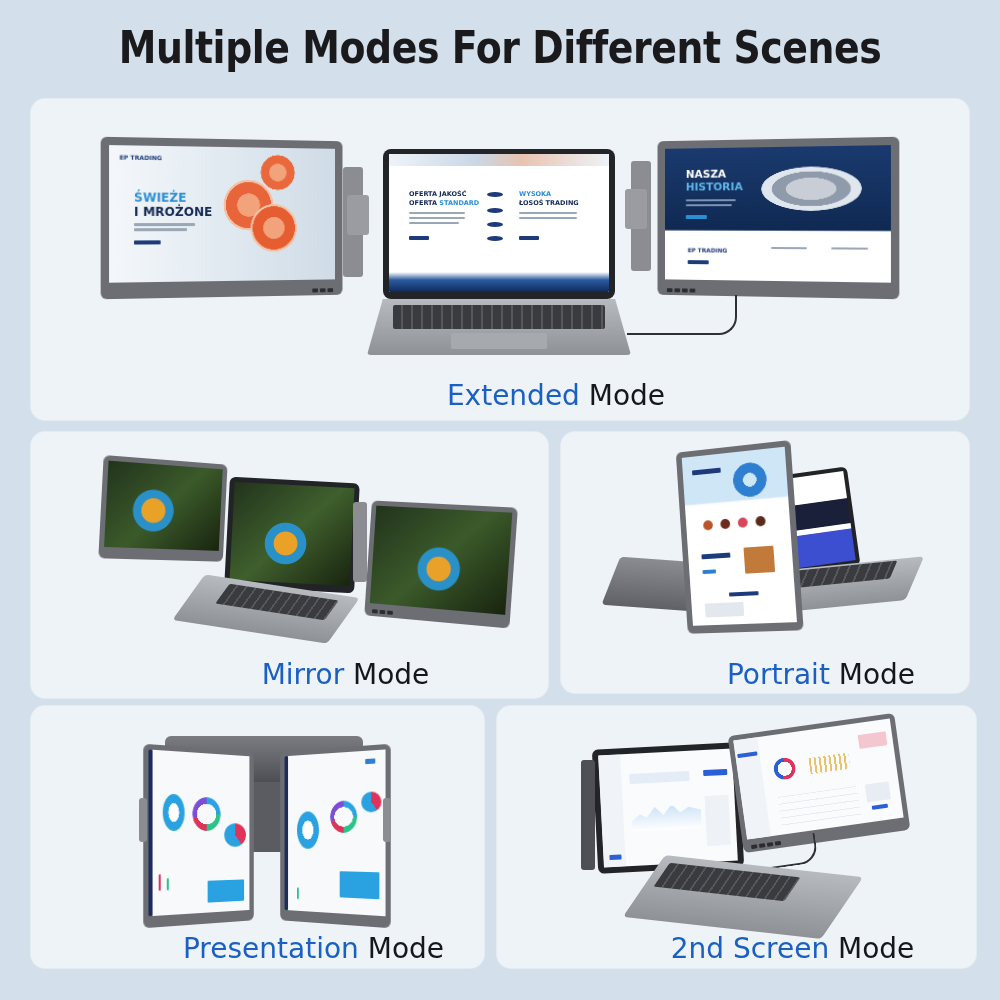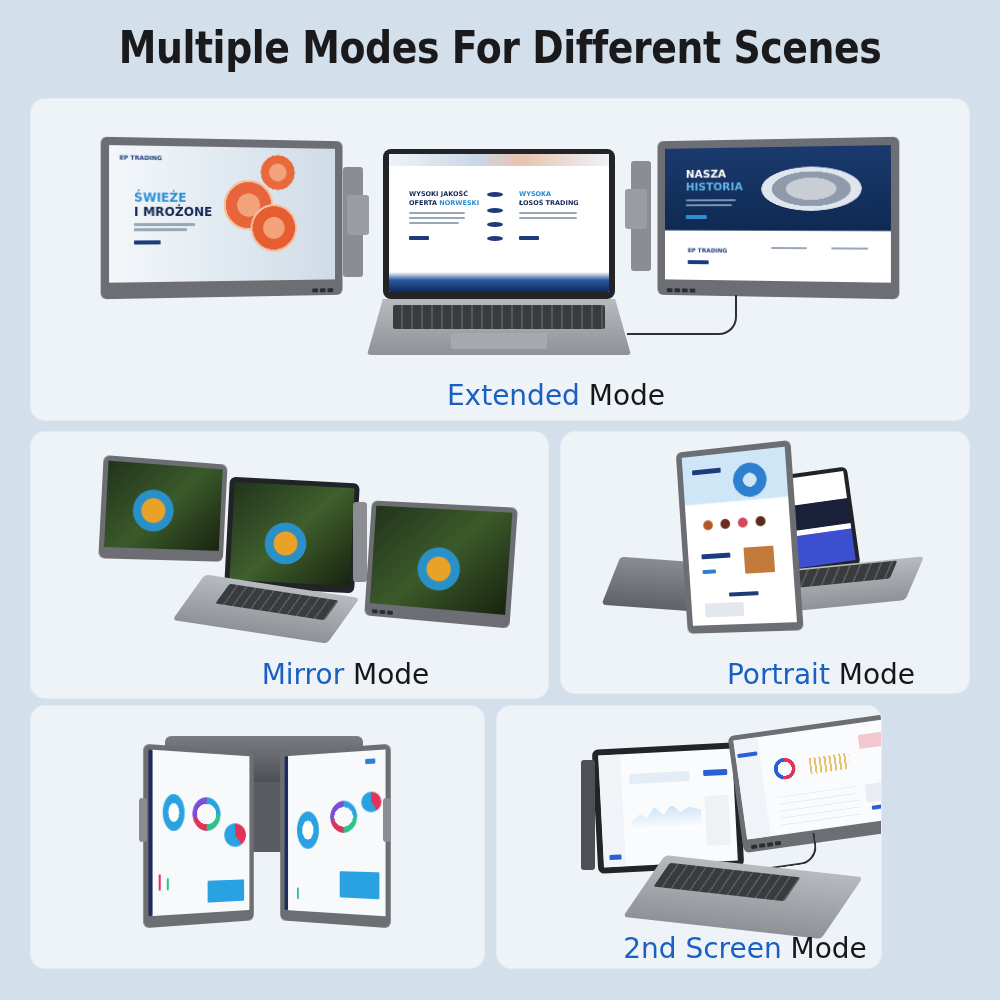--- a/index.html
+++ b/index.html
@@ -69,22 +69,22 @@
         <i></i>
       </div>
   </div>
 
   <div class="hinge" style="left:312px; top:68px; width:20px; height:110px;"></div>
   <div class="hinge" style="left:316px; top:96px; width:22px; height:40px; background:#9a9ca1;"></div>
 
   <div class="bezel" style="left:352px; top:50px; width:232px; height:150px; background:#232427; border-radius:8px;">
     <div class="screen" style="left:6px; top:5px; width:220px; height:138px; background:#fff;">
       <div class="bar" style="left:0; top:0; width:220px; height:12px; background: linear-gradient(90deg,#eef3f8,#c9d7e6 40%,#e8c3b0 60%,#eef3f8);"></div>
-      <div class="txt" style="left:20px; top:36px; font-size:6.5px; color:#142a55;">WYSOKI JAKOŚĆ</div>
-      <div class="txt" style="left:20px; top:45px; font-size:6.5px; color:#142a55;"><span>OFERTA </span><span style="color:#2b8fd6">NORWESKI</span></div>
+      <div class="txt" style="left:20px; top:36px; font-size:6.5px; color:#142a55;">OFERTA JAKOŚĆ</div>
+      <div class="txt" style="left:20px; top:45px; font-size:6.5px; color:#142a55;"><span>OFERTA </span><span style="color:#2b8fd6">STANDARD</span></div>
       <div class="bar" style="left:20px; top:58px; width:56px; height:2px; background:#9aa7b6;"></div>
       <div class="bar" style="left:20px; top:63px; width:56px; height:2px; background:#9aa7b6;"></div>
       <div class="bar" style="left:20px; top:68px; width:50px; height:2px; background:#9aa7b6;"></div>
       <div class="bar" style="left:20px; top:82px; width:20px; height:4px; background:#1d3a7a;"></div>
       <div class="bar" style="left:98px; top:38px; width:16px; height:5px; background:#1d3a7a; border-radius:50%;"></div>
       <div class="bar" style="left:98px; top:54px; width:16px; height:5px; background:#1d3a7a; border-radius:50%;"></div>
       <div class="bar" style="left:98px; top:68px; width:16px; height:5px; background:#1d3a7a; border-radius:50%;"></div>
       <div class="bar" style="left:98px; top:82px; width:16px; height:5px; background:#1d3a7a; border-radius:50%;"></div>
       <div class="txt" style="left:130px; top:36px; font-size:6.5px; color:#2b8fd6;">WYSOKA</div>
       <div class="txt" style="left:130px; top:45px; font-size:6.5px; color:#142a55;">ŁOSOŚ TRADING</div>
@@ -207,23 +207,26 @@
       <div class="bar" style="left:86px; top:8px; width:10px; height:5px; background:#2a7fd6;"></div>
       <div class="donut" style="left:14px; top:58px; width:24px; height:38px; border-radius:50%; background: radial-gradient(ellipse,#fff 0 35%,#2aa1e0 36% 70%,#2ec28a 71% 100%);"></div>
       <div class="donut" style="left:50px; top:48px; width:28px; height:32px; background: conic-gradient(#2aa1e0 0 25%,#2ec28a 25% 50%,#e0335a 50% 70%,#7c4dd6 70% 100%); -webkit-mask: radial-gradient(circle, transparent 45%, #000 46%); mask: radial-gradient(circle, transparent 45%, #000 46%);"></div>
       <div class="donut" style="left:82px; top:40px; width:20px; height:20px; background: conic-gradient(#e0335a 0 40%,#2aa1e0 40% 100%);"></div>
       <div class="bar" style="left:14px; top:136px; width:2px; height:12px; background:#2ec28a;"></div>
       <div class="bar" style="left:60px; top:118px; width:40px; height:26px; background:#2aa1e0;"></div>
     </div>
   </div>
   <div class="hinge" style="left:108px; top:92px; width:8px; height:44px;"></div>
   <div class="hinge" style="left:352px; top:92px; width:8px; height:44px;"></div>
-</div>
-
-<div class="card" style="left:497px; top:706px; width:384px; height:262px;">
+  <div class="caption" style="top:226px;">
+    <span class="accent">Presentation</span> <span class="rest">Mode</span>
+  </div>
+</div>
+
+<div class="card" style="left:497px; top:706px; width:479px; height:262px;">
 
   <div class="bezel" style="left:98px; top:40px; width:146px; height:124px; background:#232427; transform: rotateZ(-3deg);">
     <div class="screen" style="left:6px; top:6px; width:134px; height:112px; background:#fafbfd;">
       <div class="bar" style="left:0; top:0; width:22px; height:112px; background:#f0f3f7;"></div>
       <div class="bar" style="left:30px; top:20px; width:60px; height:10px; background:#e4ecf5;"></div>
       <div class="bar" style="left:30px; top:44px; width:70px; height:34px; background: linear-gradient(180deg,transparent 30%,#cfe4f7 31%,#ffffff 100%); clip-path: polygon(0 70%,12% 50%,22% 60%,34% 30%,46% 55%,58% 25%,70% 50%,82% 35%,100% 45%,100% 100%,0 100%);"></div>
       <div class="bar" style="left:104px; top:20px; width:24px; height:6px; background:#2a5fd6;"></div>
       <div class="bar" style="left:104px; top:46px; width:24px; height:50px; background:#eef2f7;"></div>
       <div class="bar" style="left:6px; top:100px; width:12px; height:5px; background:#2a5fd6;"></div>
     </div>

